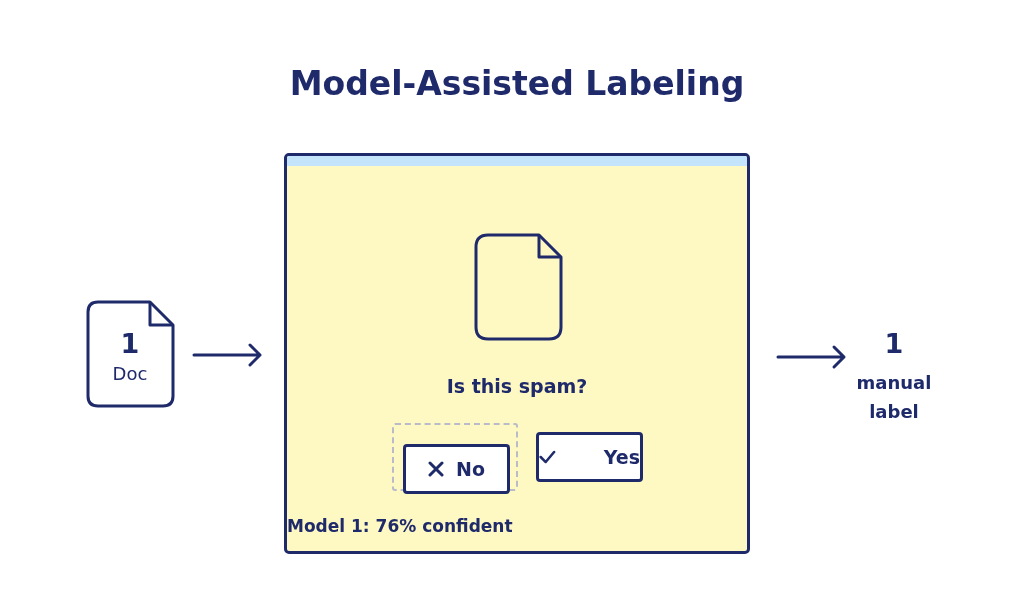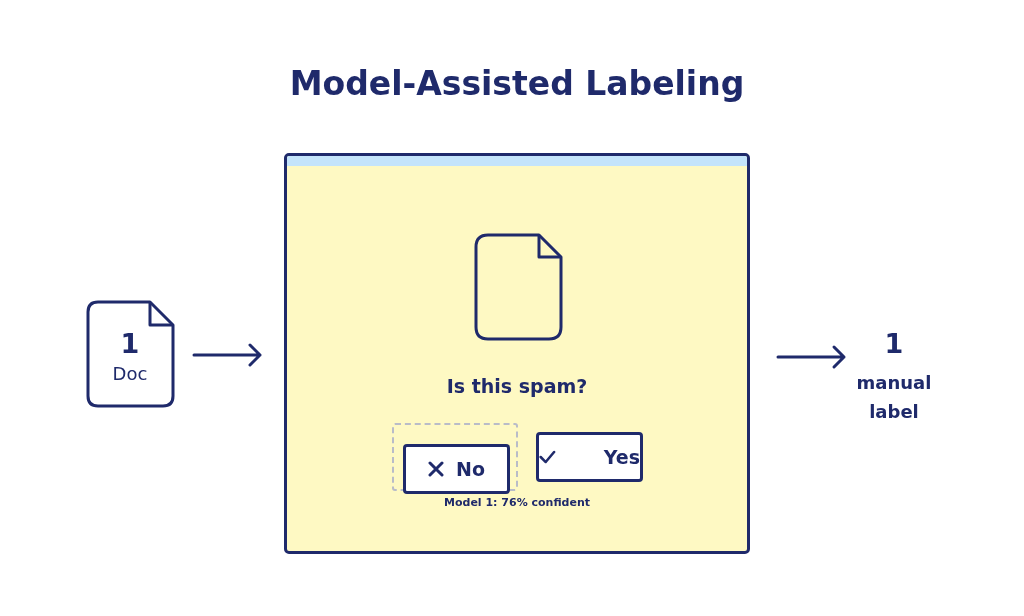--- a/index.html
+++ b/index.html
@@ -22,21 +22,21 @@
       left: 105px; top: 267px; width: 126px; height: 68px; box-sizing: border-box;
       border: 2px dashed #b9bcc8; border-radius: 3px;
     }
     .btn {
       position: absolute; box-sizing: border-box; border: 3px solid #1f2a6b; border-radius: 4px;
       display: flex; align-items: center; justify-content: center; gap: 12px;
       font-size: 19px; font-weight: bold; color: #1f2a6b; background: #fff;
     }
     .btn-no { left: 116px; top: 276px; width: 107px; height: 50px; margin-top: 12px; }
     .btn-yes { left: 249px; top: 276px; width: 107px; height: 50px; gap: 48px; }
-    .confidence { left: 0; width: 100%; top: 340px; text-align: center; font-size: 11px; font-weight: bold; }
+    .confidence { left: 0; width: 100%; top: 360px; font-size: 17px; font-weight: bold; }
     .left-doc { left: 86px; top: 300px; }
     .left-doc-num { position: absolute; left: 86px; top: 328px; width: 88px; text-align: center; font-size: 27px; font-weight: bold; }
     .left-doc-label { position: absolute; left: 86px; top: 363px; width: 88px; text-align: center; font-size: 18px; font-weight: normal; }
     .right-num { position: absolute; left: 852px; top: 328px; width: 84px; text-align: center; font-size: 27px; font-weight: bold; }
     .right-label { position: absolute; left: 842px; top: 368px; width: 104px; text-align: center; font-size: 18px; font-weight: bold; line-height: 29px; }
   </style>
 </head>
 <body>
 
 <div class="title">Model-Assisted Labeling</div>

